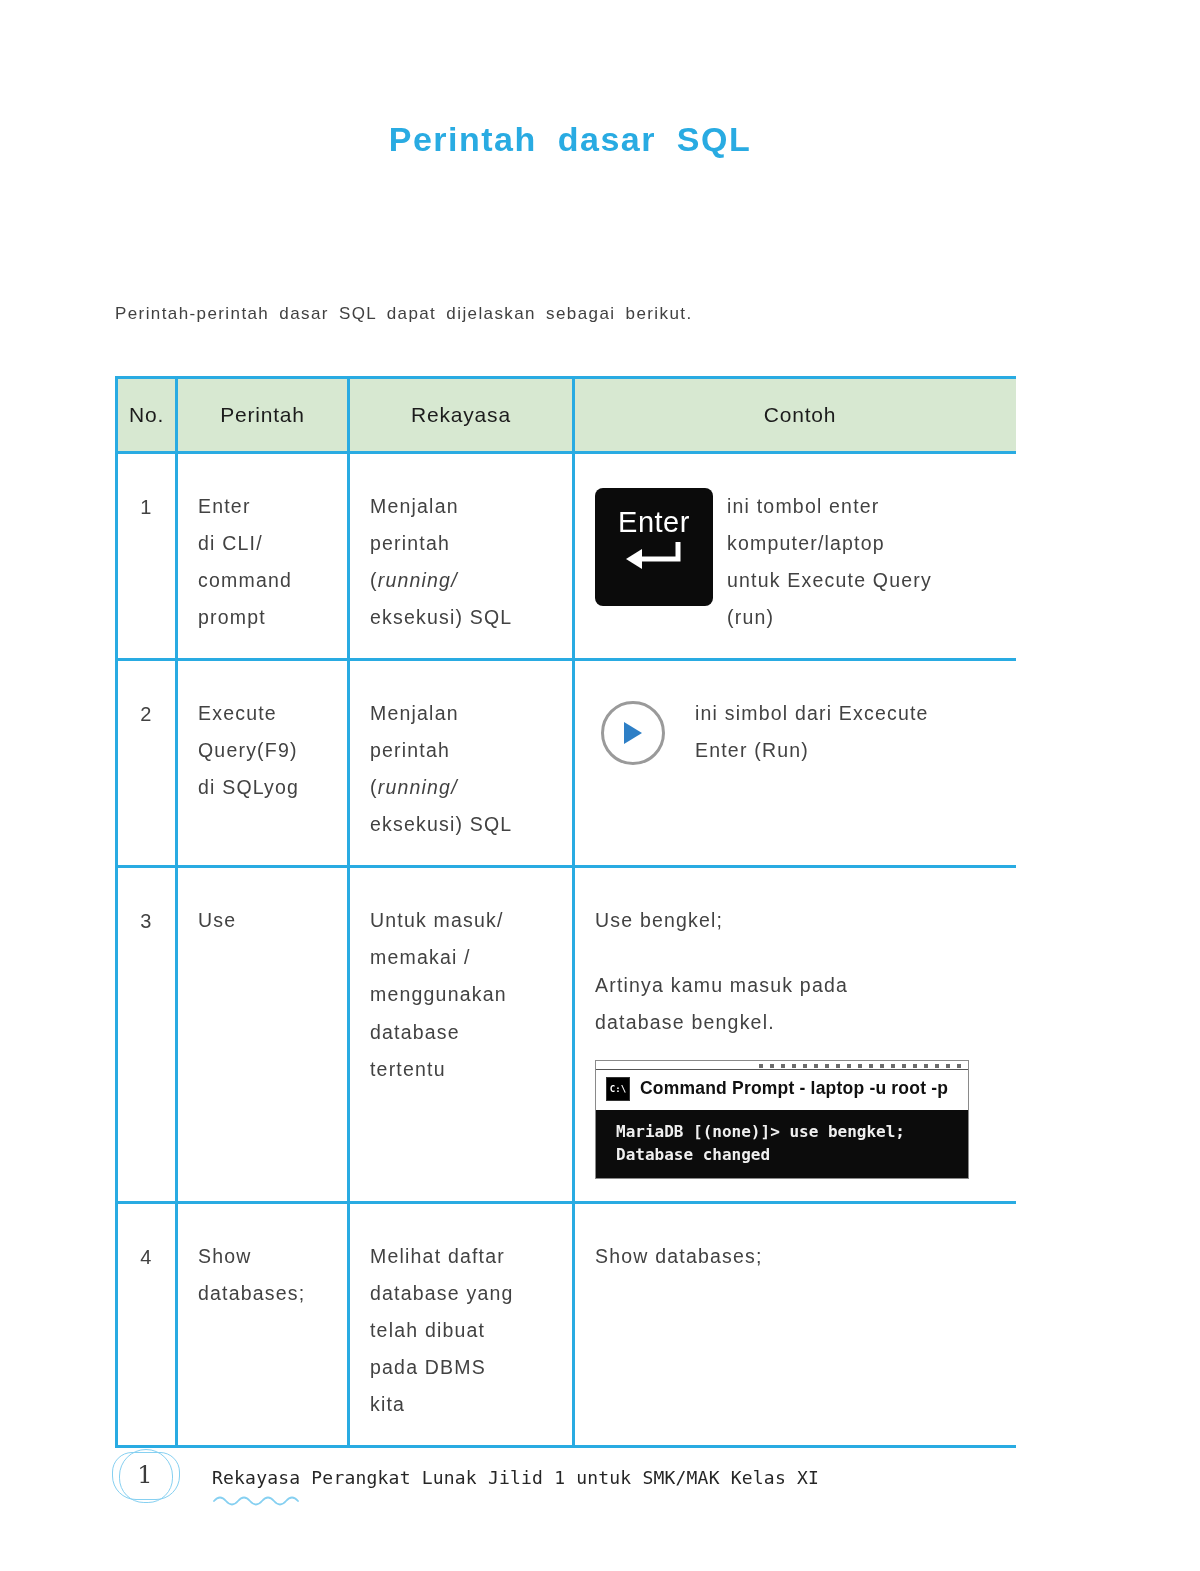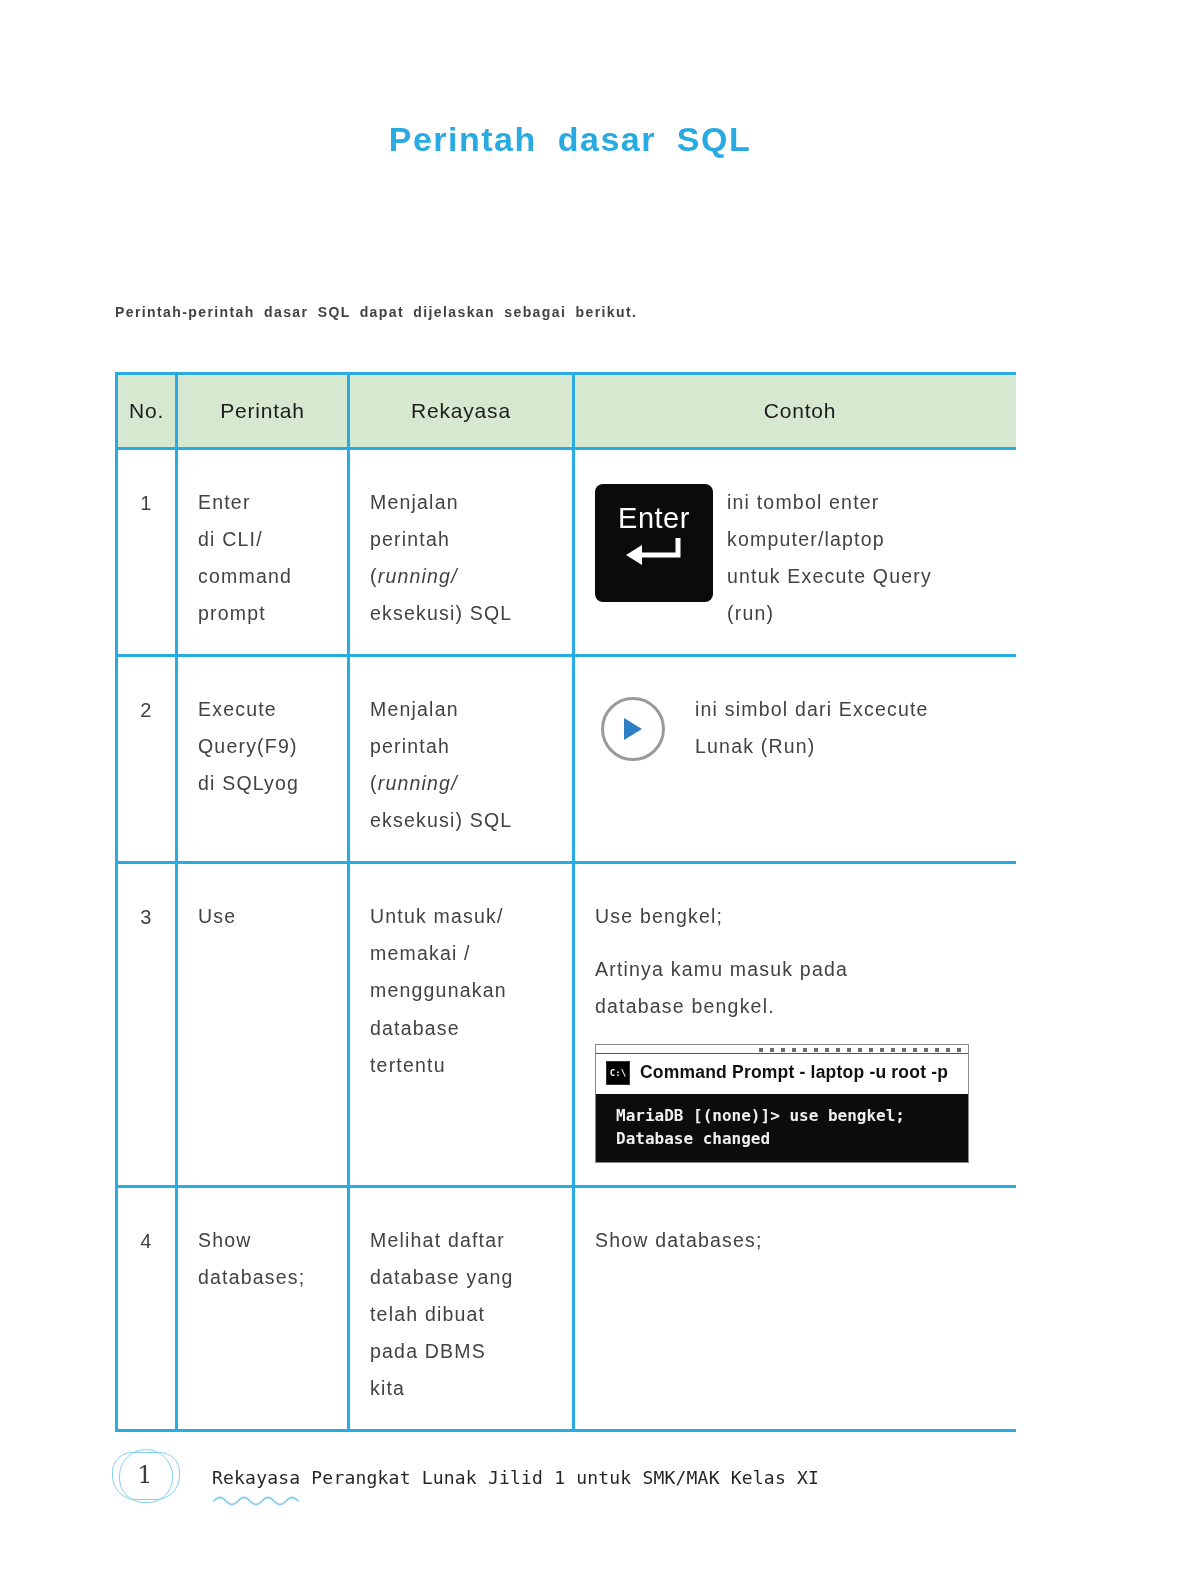--- a/index.html
+++ b/index.html
@@ -18,22 +18,22 @@
     margin:0;padding-top:120px;
     text-align:center;
     font-size:34px;font-weight:bold;
     letter-spacing:1.5px;word-spacing:10px;
     color:var(--accent,#29abe2);
   }
 
   
   .intro{
     margin:145px 0 0 0;
-    font-size:14px;color:#414141;
-    letter-spacing:1.4px;word-spacing:4px;font-weight:bold;
+    font-size:17px;color:#414141;
+    letter-spacing:1.4px;word-spacing:4px;
   }
 
   
   table.sql-table{
     margin-top:52px;
     border-collapse:collapse;
     width:910px;table-layout:fixed;
   }
   .sql-table th,.sql-table td{border:3px solid var(--accent,#29abe2);}
   .sql-table th{
@@ -65,21 +65,21 @@
   
   .play-circle{
     flex:0 0 auto;
     width:58px;height:58px;border:3px solid #9a9a9a;border-radius:50%;
     background:#fff;display:flex;align-items:center;justify-content:center;
     margin:6px 30px 0 6px;
   }
 
   
   .contoh-para{margin:0;white-space:pre-line;}
-  .contoh-para + .contoh-para{margin-top:16px;}
+  .contoh-para + .contoh-para{margin-top:28px;}
   .cmd-window{
     width:372px;margin-top:18px;
     border:1px solid #8a8a8a;
     line-height:normal;letter-spacing:0;
   }
   .cmd-crop{position:relative;height:8px;background:#fff;}
   .cmd-crop .crop-marks{
     position:absolute;right:4px;top:3px;height:4px;width:55%;
     background:repeating-linear-gradient(90deg,#3a3a3a 0 4px,transparent 4px 11px);
     opacity:.75;
@@ -195,21 +195,21 @@
 (</span><i>running/</i><span>
 eksekusi) SQL</span></td>
           <td>
             <div class="contoh-flex">
               <div class="play-circle">
                 <svg width="20" height="24" viewBox="0 0 20 24">
                   <polygon points="1,1 19,12 1,23" fill="#2e7fc6"></polygon>
                 </svg>
               </div>
               <div class="cell-pre">ini simbol dari Excecute
-Lunak (Run)</div>
+Enter (Run)</div>
             </div>
           </td>
         </tr>
 
         <tr style="height:310px;">
           <td class="col-no">3</td>
           <td class="cell-pre">Use</td>
           <td class="cell-pre">Untuk masuk/
 memakai /
 menggunakan

